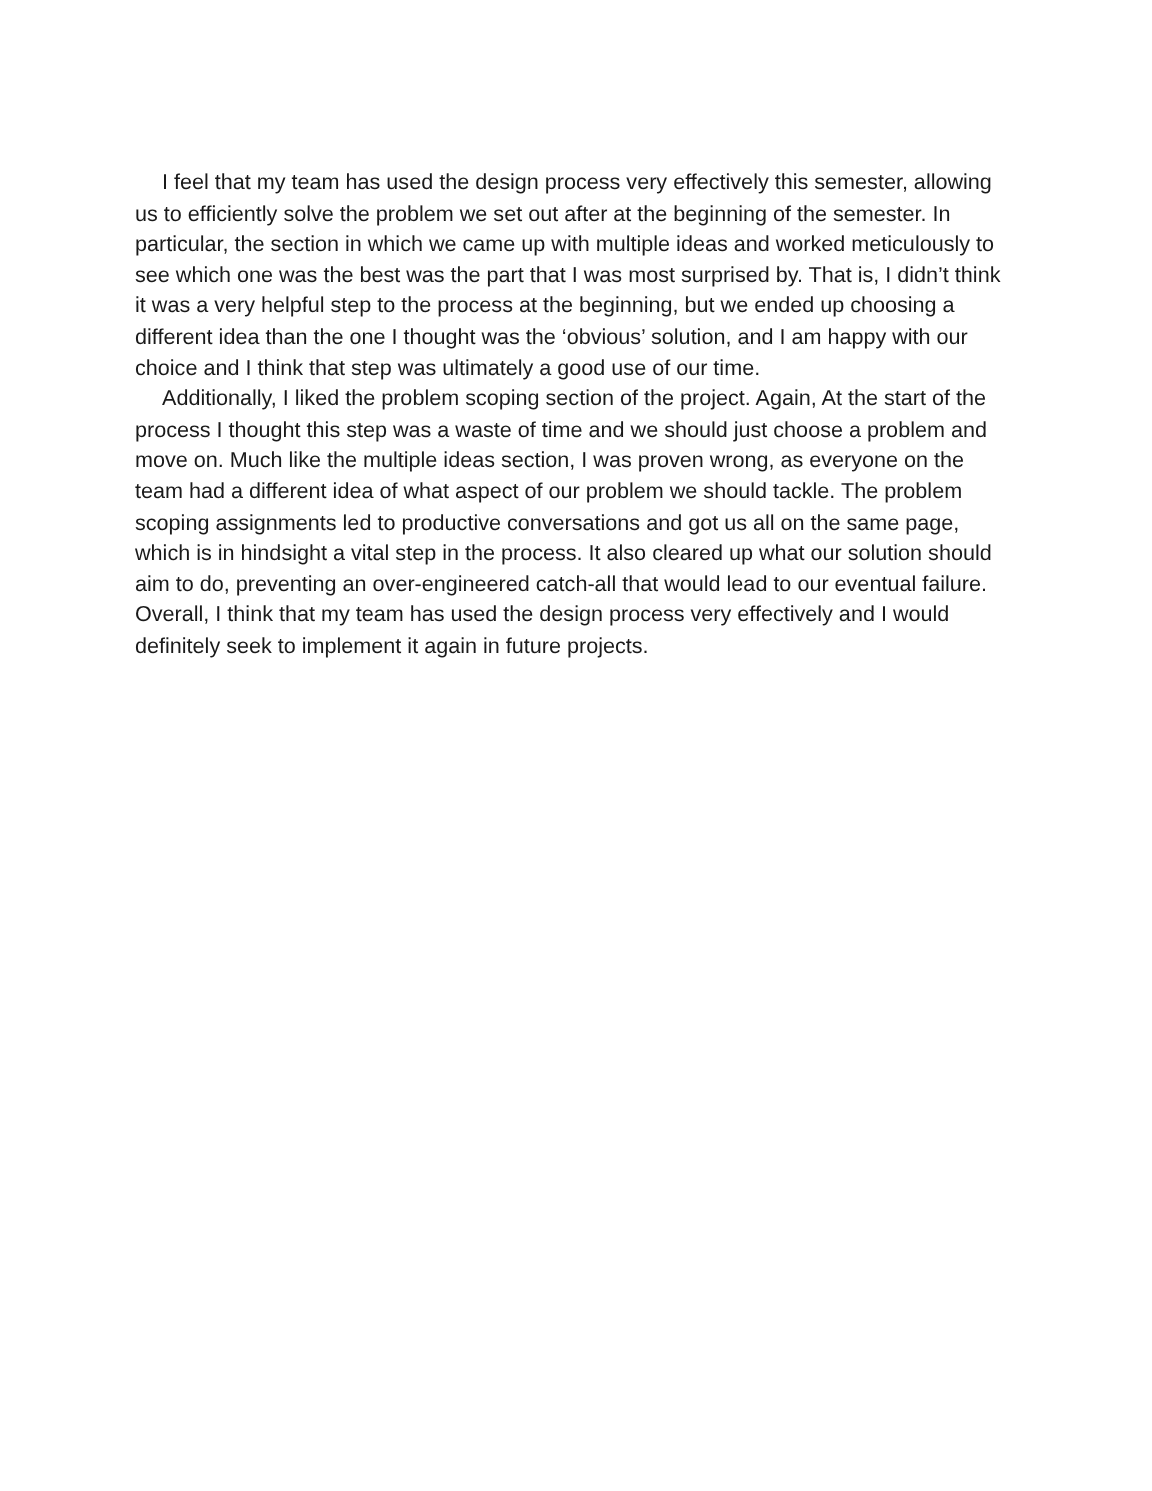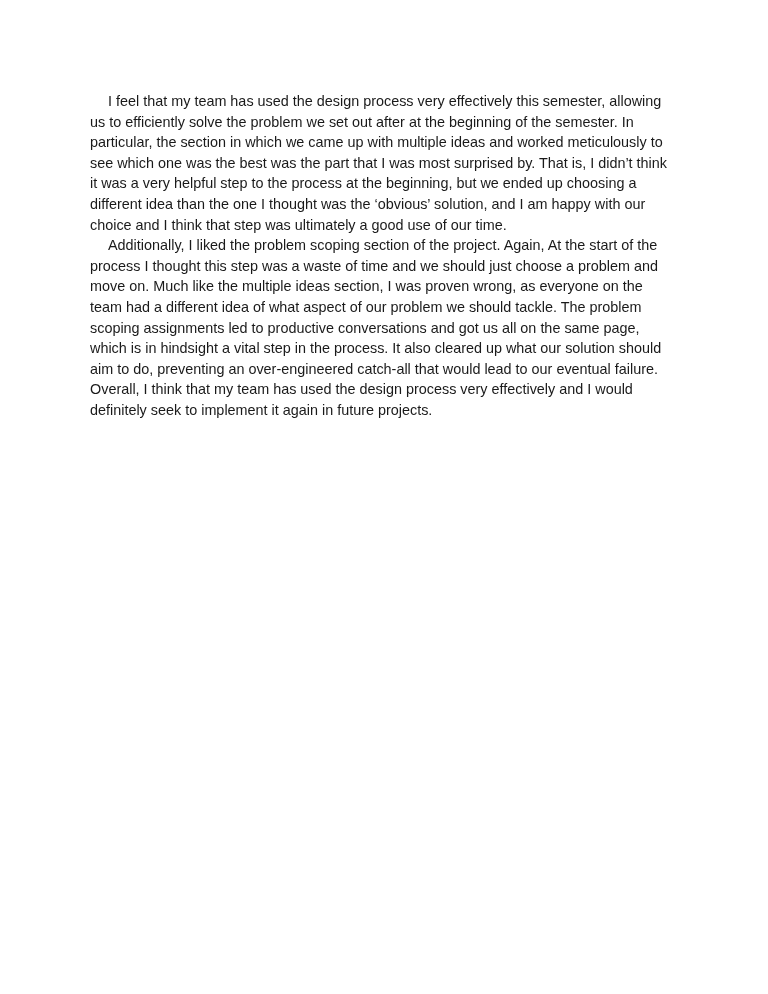--- a/index.html
+++ b/index.html
@@ -12,20 +12,21 @@
     background: #ffffff;
     font-family: "Liberation Sans", "DejaVu Sans", sans-serif;
     overflow: hidden;
   }
   .page {
     box-sizing: border-box;
     width: 768px;
     height: 870px;
     background: #ffffff;
     padding: 91px 90px 0 90px;
+    margin-top: 21px;
   }
   .doc-text p {
     margin: 0;
     padding: 0;
     color: #1a1a1a;
     font-size: 14.4px;
     line-height: 20.6px;
     text-indent: 18px;
     text-align: left;
     letter-spacing: 0;

